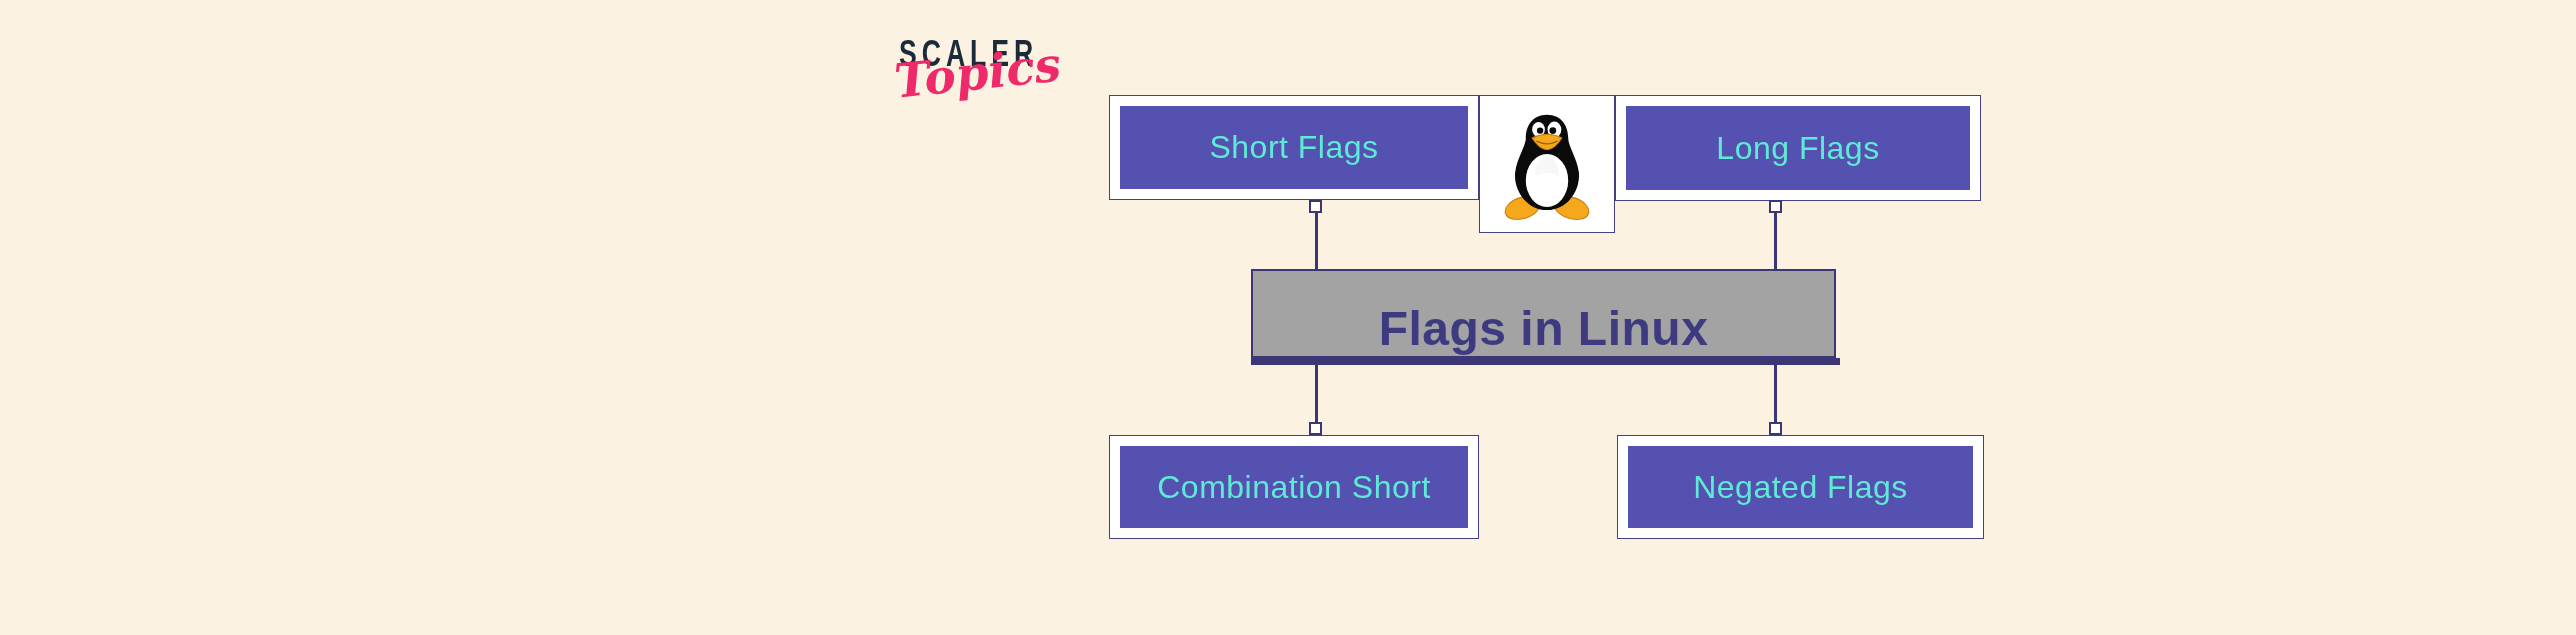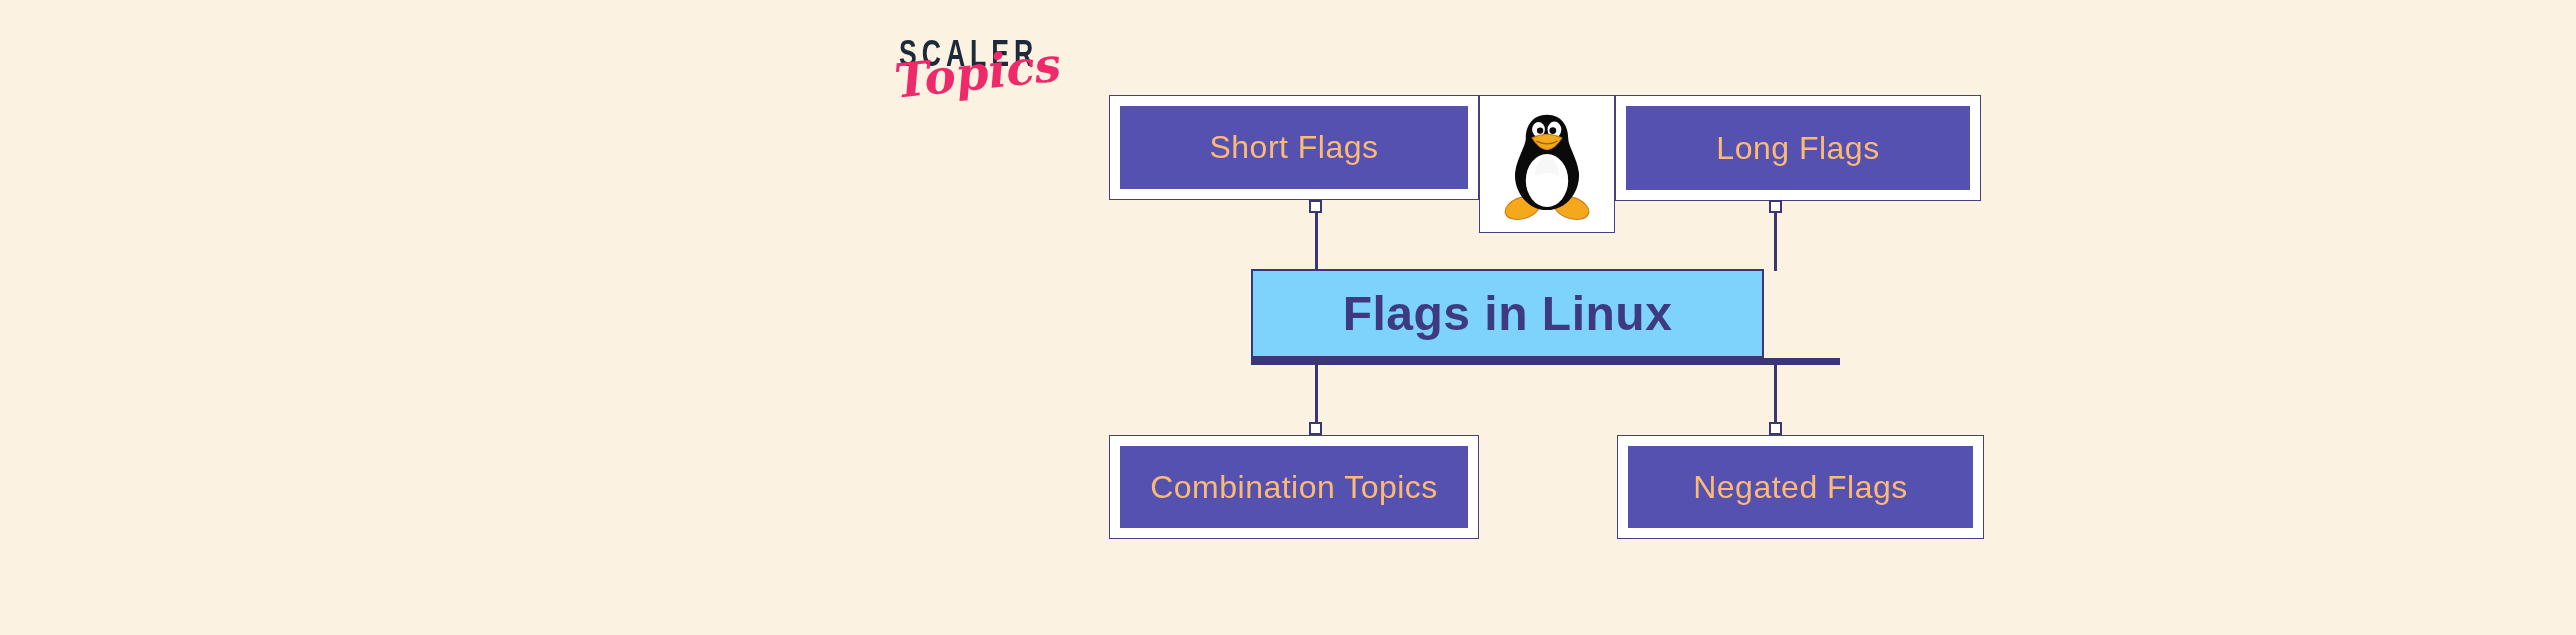--- a/index.html
+++ b/index.html
@@ -33,38 +33,38 @@
     background: #FFFFFF;
     border: 1.5px solid #45407F;
     box-sizing: border-box;
   }
   .fill {
     position: absolute; inset: 9.8px;
     background: #5551B0;
     display: flex; align-items: center; justify-content: center;
   }
   .fill span {
-    color: #fdba74; font-size: 32px; letter-spacing: 0.5px;
+    color: #5eead4; font-size: 32px; letter-spacing: 0.5px;
     white-space: nowrap;
   }
 
   
   .frame-short    { left: 1109px; top: 95px; width: 370px; height: 105px; }
   .frame-tux      { left: 1479px; top: 95px; width: 136px; height: 138px;
                     display: flex; align-items: center; justify-content: center; }
   .frame-long     { left: 1615px; top: 95px; width: 366px; height: 106px; }
   
   .frame-combo    { left: 1109px; top: 435px; width: 370px; height: 104px; }
   .frame-negated  { left: 1617px; top: 435px; width: 367px; height: 104px; }
 
   
   .title-box {
-    position: absolute; left: 1251px; top: 269px; width: 513px; height: 89px;
-    background: #7dd3fc; border: 2.1px solid #3B3777; box-sizing: border-box;
-    display: flex; align-items: center; justify-content: center;
+    position: absolute; left: 1251px; top: 269px; width: 585px; height: 89px;
+    background: #a3a3a3; border: 2.1px solid #3B3777; box-sizing: border-box;
+    display: flex; align-items: flex-end; justify-content: center;
   }
   .title-box span {
     font-size: 48px; font-weight: bold; color: #3D3A80; letter-spacing: 0.5px;
     white-space: nowrap;
   }
   .title-bar {
     position: absolute; left: 1251px; top: 358px; width: 589px; height: 7.2px;
     background: #3B3777;
   }
 
@@ -137,21 +137,21 @@
 </div>
 <div class="title-bar"></div>
 
 <div class="vline vline-bl"></div>
 <div class="node node-bl"></div>
 <div class="vline vline-br"></div>
 <div class="node node-br"></div>
 
 <div class="frame frame-combo">
   <div class="fill">
-    <span>Combination Topics</span>
+    <span>Combination Short</span>
   </div>
 </div>
 
 <div class="frame frame-negated">
   <div class="fill">
     <span>Negated Flags</span>
   </div>
 </div>
 
 

